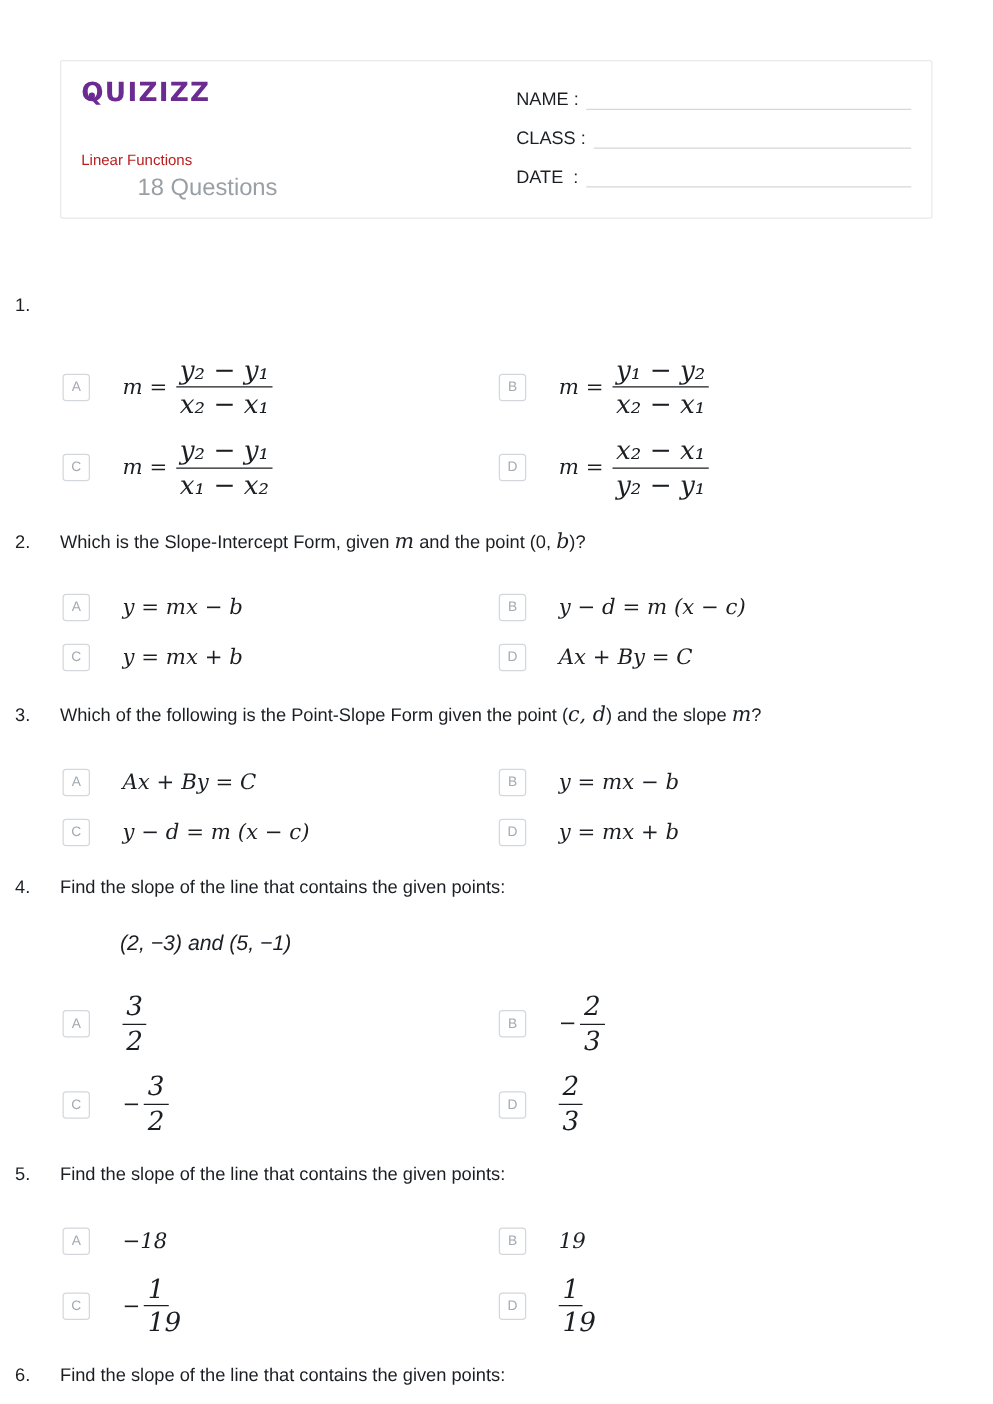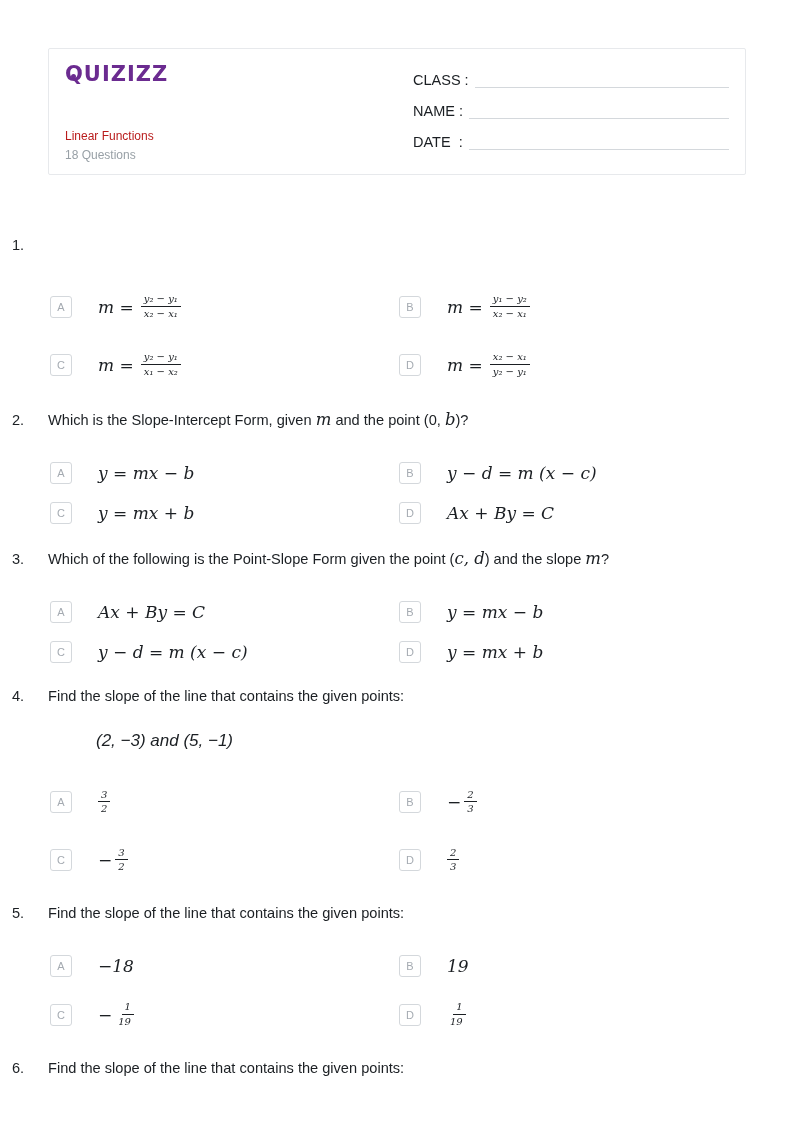--- a/index.html
+++ b/index.html
@@ -18,21 +18,21 @@
   .logo{
     position:relative;font-family:"DejaVu Sans",sans-serif;font-weight:800;
     font-size:21px;letter-spacing:1px;color:var(--brand,#6b2b90);line-height:1.1;
   }
   .logo-dot{
     position:absolute;left:6px;top:11px;width:5px;height:5px;border-radius:50%;
     background:var(--brand,#6b2b90);
   }
   .title-block{margin-top:auto;}
   .title{font-size:12px;color:#b91c1c;}
-  .subtitle{font-size:12px;color:var(--muted,#98a0a6);margin-top:5px;}
+  .subtitle{font-size:19px;color:var(--muted,#98a0a6);margin-top:5px;margin-left:45px;}
   .header-right{width:316px;display:flex;flex-direction:column;padding-top:6px;}
   .field-row{display:flex;align-items:flex-end;height:22px;margin-bottom:12px;font-size:14.5px;color:#1b1f23;}
   .field-label{flex:none;padding-right:6px;white-space:pre;}
   .field-line{flex:1;border-bottom:1px solid var(--line,#d4d8dc);height:100%;}
   
   .questions{margin-top:61px;}
   .q{margin-bottom:21px;}
   .q-head{display:flex;align-items:baseline;font-size:14.6px;line-height:1.35;color:#1b1f23;}
   .q-num{flex:none;width:36px;padding-left:12px;box-sizing:border-box;margin-right:12px;}
   .q-text{padding-right:48px;}
@@ -42,21 +42,21 @@
   .opt-tall{min-height:46px;}
   .letter{
     flex:none;width:20px;height:20px;border:1px solid var(--line,#d4d8dc);border-radius:3px;
     display:flex;align-items:center;justify-content:center;
     font-size:11px;color:#a4aab1;background:#fff;cursor:pointer;
   }
   .opt-body{margin-left:26px;}
   .math{font-family:"DejaVu Serif",serif;font-style:italic;font-size:17px;color:#1b1f23;display:flex;align-items:center;}
   .lhs{margin-right:7px;}
   .sign:not(:empty){margin-right:3px;}
-  .frac{display:inline-flex;flex-direction:column;align-items:flex-end;font-size:10px;line-height:1.18;}
+  .frac{display:inline-flex;flex-direction:column;align-items:flex-start;font-size:21px;line-height:1.18;}
   .fn{padding:0 3px 1px;border-bottom:1px solid #1b1f23;}
   .fd{padding:1px 3px 0;}
   .given{margin:24px 48px 0 96px;font-family:Liberation Sans, sans-serif;font-style:italic;font-size:17px;color:#1b1f23;}
 </style>
 </head>
 <body>
 
 <div class="page">
 
   <div class="sheet-header">
@@ -65,25 +65,25 @@
         <span class="logo-dot"></span>
         <span>QUIZIZZ</span>
       </div>
       <div class="title-block">
         <div class="title">Linear Functions</div>
         <div class="subtitle">18 Questions</div>
       </div>
     </div>
     <div class="header-right">
       <div class="field-row">
+        <span class="field-label">NAME :</span>
+        <span class="field-line"></span>
+      </div>
+      <div class="field-row">
         <span class="field-label">CLASS :</span>
-        <span class="field-line"></span>
-      </div>
-      <div class="field-row">
-        <span class="field-label">NAME :</span>
         <span class="field-line"></span>
       </div>
       <div class="field-row">
         <span class="field-label">DATE  :</span>
         <span class="field-line"></span>
       </div>
     </div>
   </div>
 
   <div class="questions">

